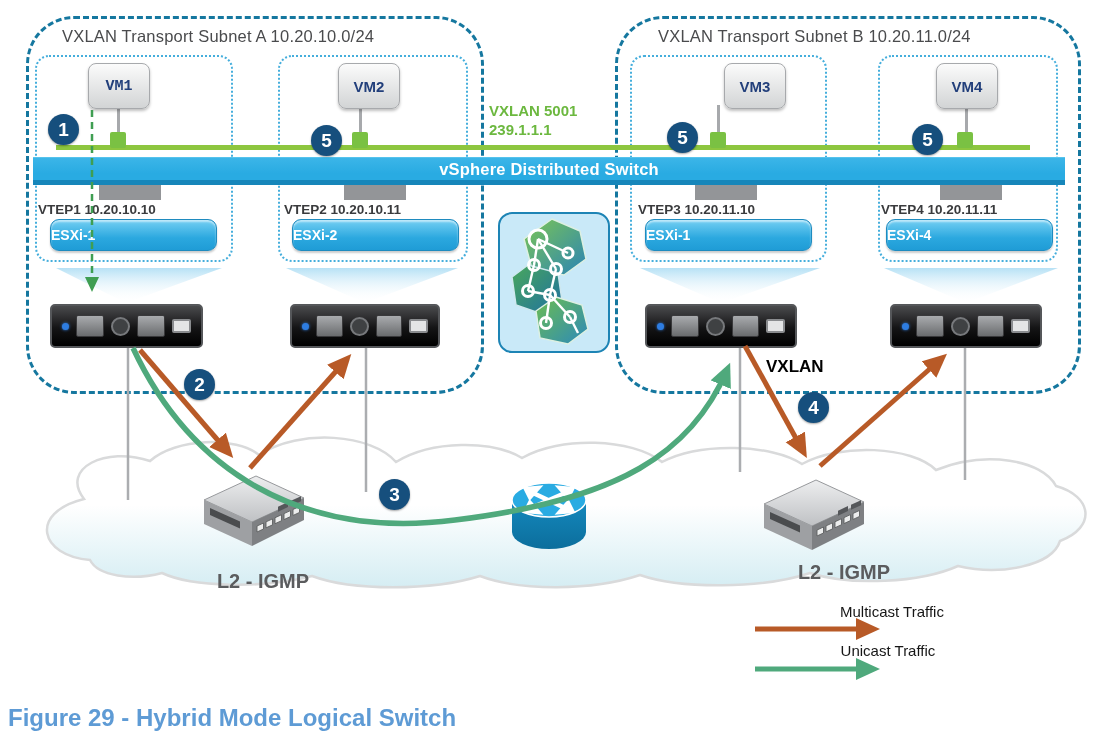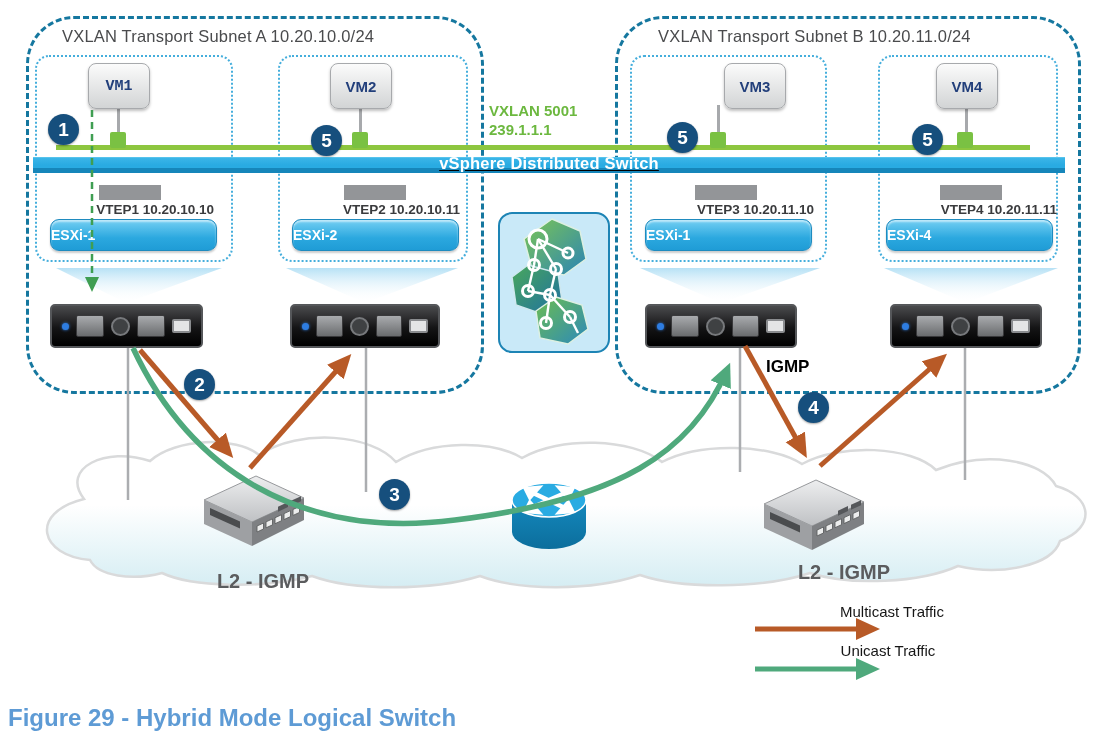--- a/index.html
+++ b/index.html
@@ -11,26 +11,26 @@
   .subnet-title{position:absolute;font-size:16.5px;color:#4A4B4D;letter-spacing:.2px;z-index:2;white-space:nowrap;}
   .inner-box{position:absolute;border:2px dotted #45AEDC;border-radius:14px;box-sizing:border-box;z-index:2;}
 
   
   .vm-box{position:absolute;width:60px;height:44px;border:1.5px solid #A7A9AC;border-radius:8px;
           background:linear-gradient(#FBFBFB,#D2D4D5);box-shadow:0 2px 3px rgba(0,0,0,.25);
           color:#223F7B;font-weight:bold;font-size:15px;display:flex;align-items:center;justify-content:center;z-index:6;}
   .vm-stem{position:absolute;width:3px;background:#A7A9AC;z-index:5;}
   .green-square{position:absolute;width:16px;height:16px;background:#7AC143;border-radius:2px;z-index:6;}
   .green-line{position:absolute;left:56px;top:145px;width:974px;height:5px;background:#8DC63F;z-index:5;}
-  .vds-bar{position:absolute;left:33px;top:157px;width:1032px;height:16px;box-sizing:border-box;
+  .vds-bar{position:absolute;left:33px;top:157px;width:1032px;height:28px;box-sizing:border-box;
            background:linear-gradient(#3BB5E8,#29ABE2 70%);border-bottom:5px solid #1686BA;border-top:1.5px solid #56C3EC;
-           display:flex;align-items:center;justify-content:center;z-index:7;text-decoration:underline;}
+           display:flex;align-items:center;justify-content:center;z-index:7;}
   .vds-bar span{color:#fff;font-weight:bold;font-size:16.5px;letter-spacing:.2px;}
   .connector{position:absolute;width:62px;height:15px;background:#939598;top:185px;z-index:6;}
-  .vtep-label{position:absolute;top:202px;width:176px;text-align:right;font-weight:bold;font-size:13.5px;color:#3A3B3D;z-index:8;white-space:nowrap;}
+  .vtep-label{position:absolute;top:202px;width:176px;text-align:left;font-weight:bold;font-size:13.5px;color:#3A3B3D;z-index:8;white-space:nowrap;}
   .esxi-btn{position:absolute;top:219px;width:167px;height:32px;border:1px solid #1F8BBF;border-radius:9px;box-sizing:border-box;
             background:linear-gradient(#74CFF3,#2BA8DF 60%,#1F9CD6);box-shadow:inset 0 2px 2px rgba(255,255,255,.55),0 2px 2px rgba(0,0,0,.2);
             color:#fff;font-weight:bold;font-size:14px;display:flex;align-items:center;justify-content:flex-start;z-index:8;}
 
   
   .server{position:absolute;top:304px;height:44px;box-sizing:border-box;background:linear-gradient(#4A4B4D,#141415 55%,#000);
           border:2px solid #55575A;border-radius:5px;display:flex;align-items:center;gap:7px;padding:0 10px;z-index:6;}
   .led{width:7px;height:7px;border-radius:50%;background:#2E7DE1;box-shadow:0 0 3px #2E7DE1;}
   .slot{flex:1;height:20px;border-radius:2px;background:linear-gradient(#A9ABAE,#6A6C6E);border:1px solid #39393B;}
   .knob{width:15px;height:15px;border-radius:50%;background:#3F4143;border:2px solid #77797C;}
@@ -150,21 +150,21 @@
   <div class="vm-stem" style="left:716.5px;top:105px;height:29px;"></div>
   <div class="vm-stem" style="left:964.5px;top:105px;height:29px;"></div>
   <div class="green-square" style="left:110px;top:132px;"></div>
   <div class="green-square" style="left:352px;top:132px;"></div>
   <div class="green-square" style="left:710px;top:132px;"></div>
   <div class="green-square" style="left:957px;top:132px;"></div>
 
   <div class="vm-box" style="left:88px;top:63px;font-family:Liberation Mono, monospace;">
       <span>VM1</span>
     </div>
-  <div class="vm-box" style="left:330px;top:63px;">
+  <div class="vm-box" style="left:338px;top:63px;">
       <span>VM2</span>
     </div>
   <div class="vm-box" style="left:718px;top:63px;margin-left:6px;">
       <span>VM3</span>
     </div>
   <div class="vm-box" style="left:936px;top:63px;">
       <span>VM4</span>
     </div>
 
   <div class="vxlan-label">
@@ -299,21 +299,21 @@
   </svg>
 
   <div class="step" style="left:48px;top:114px;">1</div>
   <div class="step" style="left:311px;top:125px;">5</div>
   <div class="step" style="left:667px;top:122px;">5</div>
   <div class="step" style="left:912px;top:124px;">5</div>
   <div class="step" style="left:184px;top:369px;">2</div>
   <div class="step" style="left:379px;top:479px;">3</div>
   <div class="step" style="left:798px;top:392px;">4</div>
 
-  <div class="mtep">IGMP</div>
+  <div class="mtep">VXLAN</div>
   <div class="l2-label" style="left:183px;top:570px;">L2 - IGMP</div>
   <div class="l2-label" style="left:764px;top:561px;">L2 - IGMP</div>
 
   <div class="legend-label" style="left:792px;top:603px;">Multicast Traffic</div>
   <div class="legend-label" style="left:788px;top:642px;">Unicast Traffic</div>
 
   <div class="caption">Figure 29 - Hybrid Mode Logical Switch</div>
 </div>
 
 </body></html>

